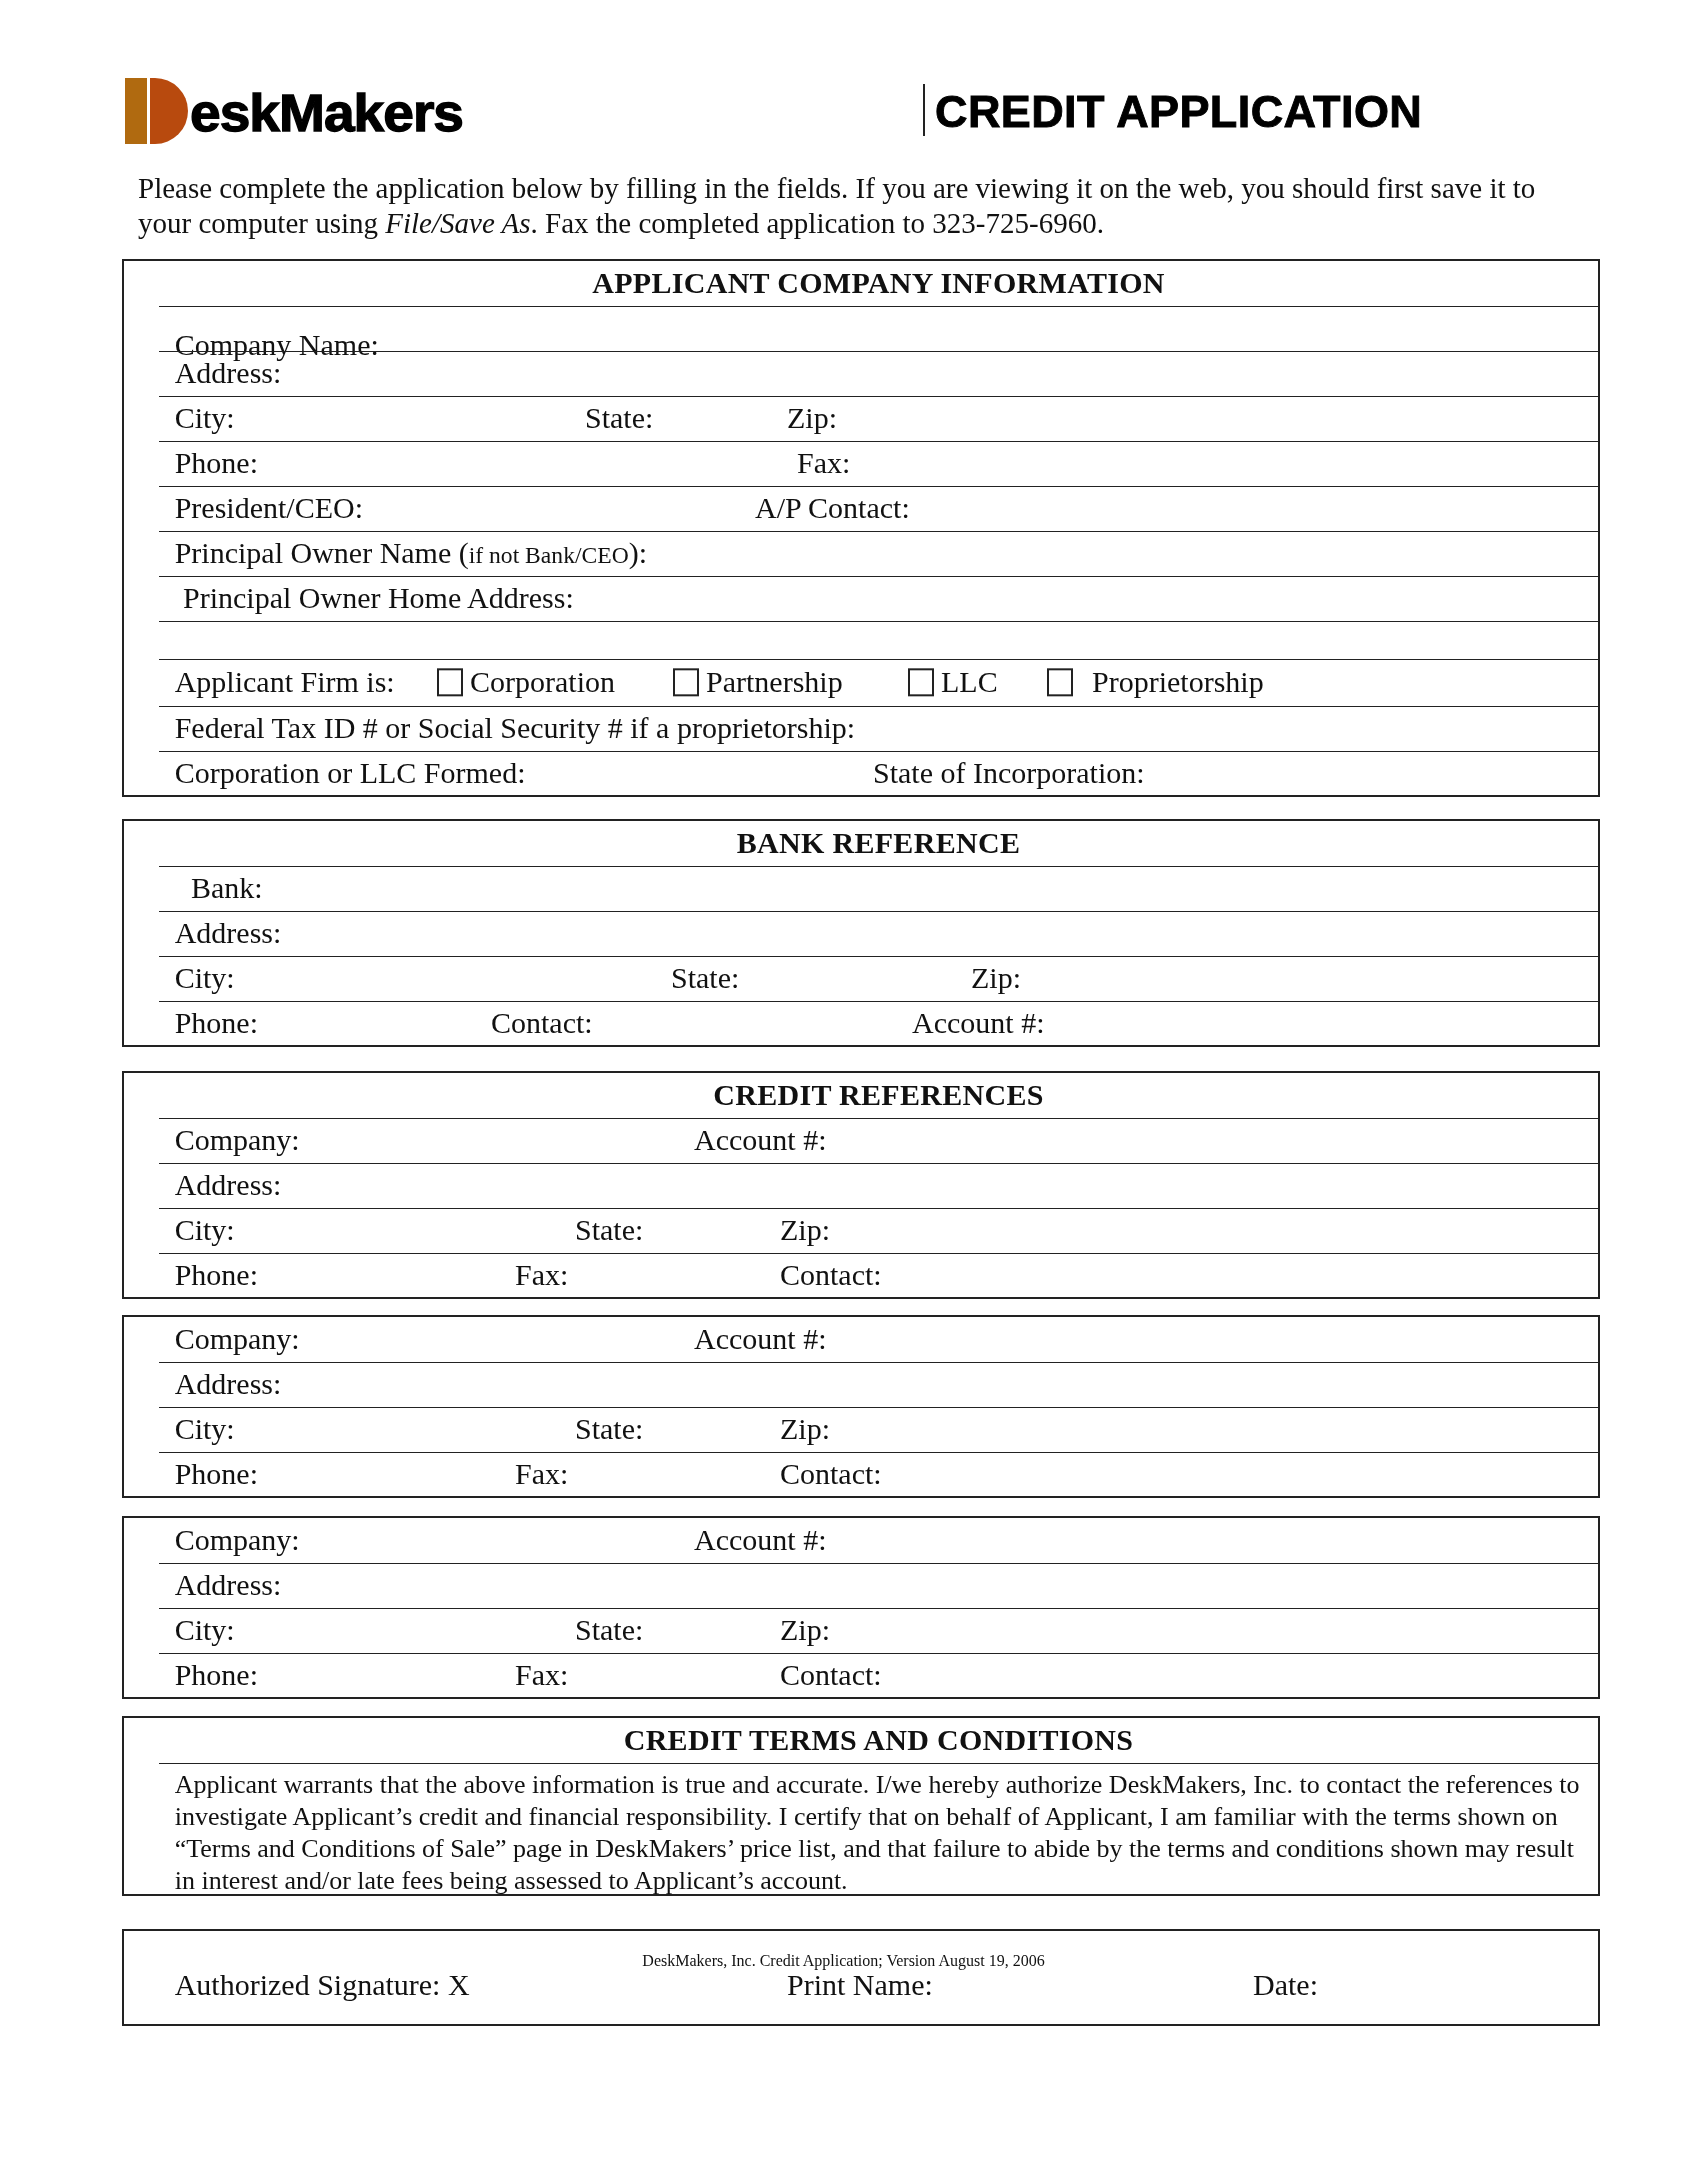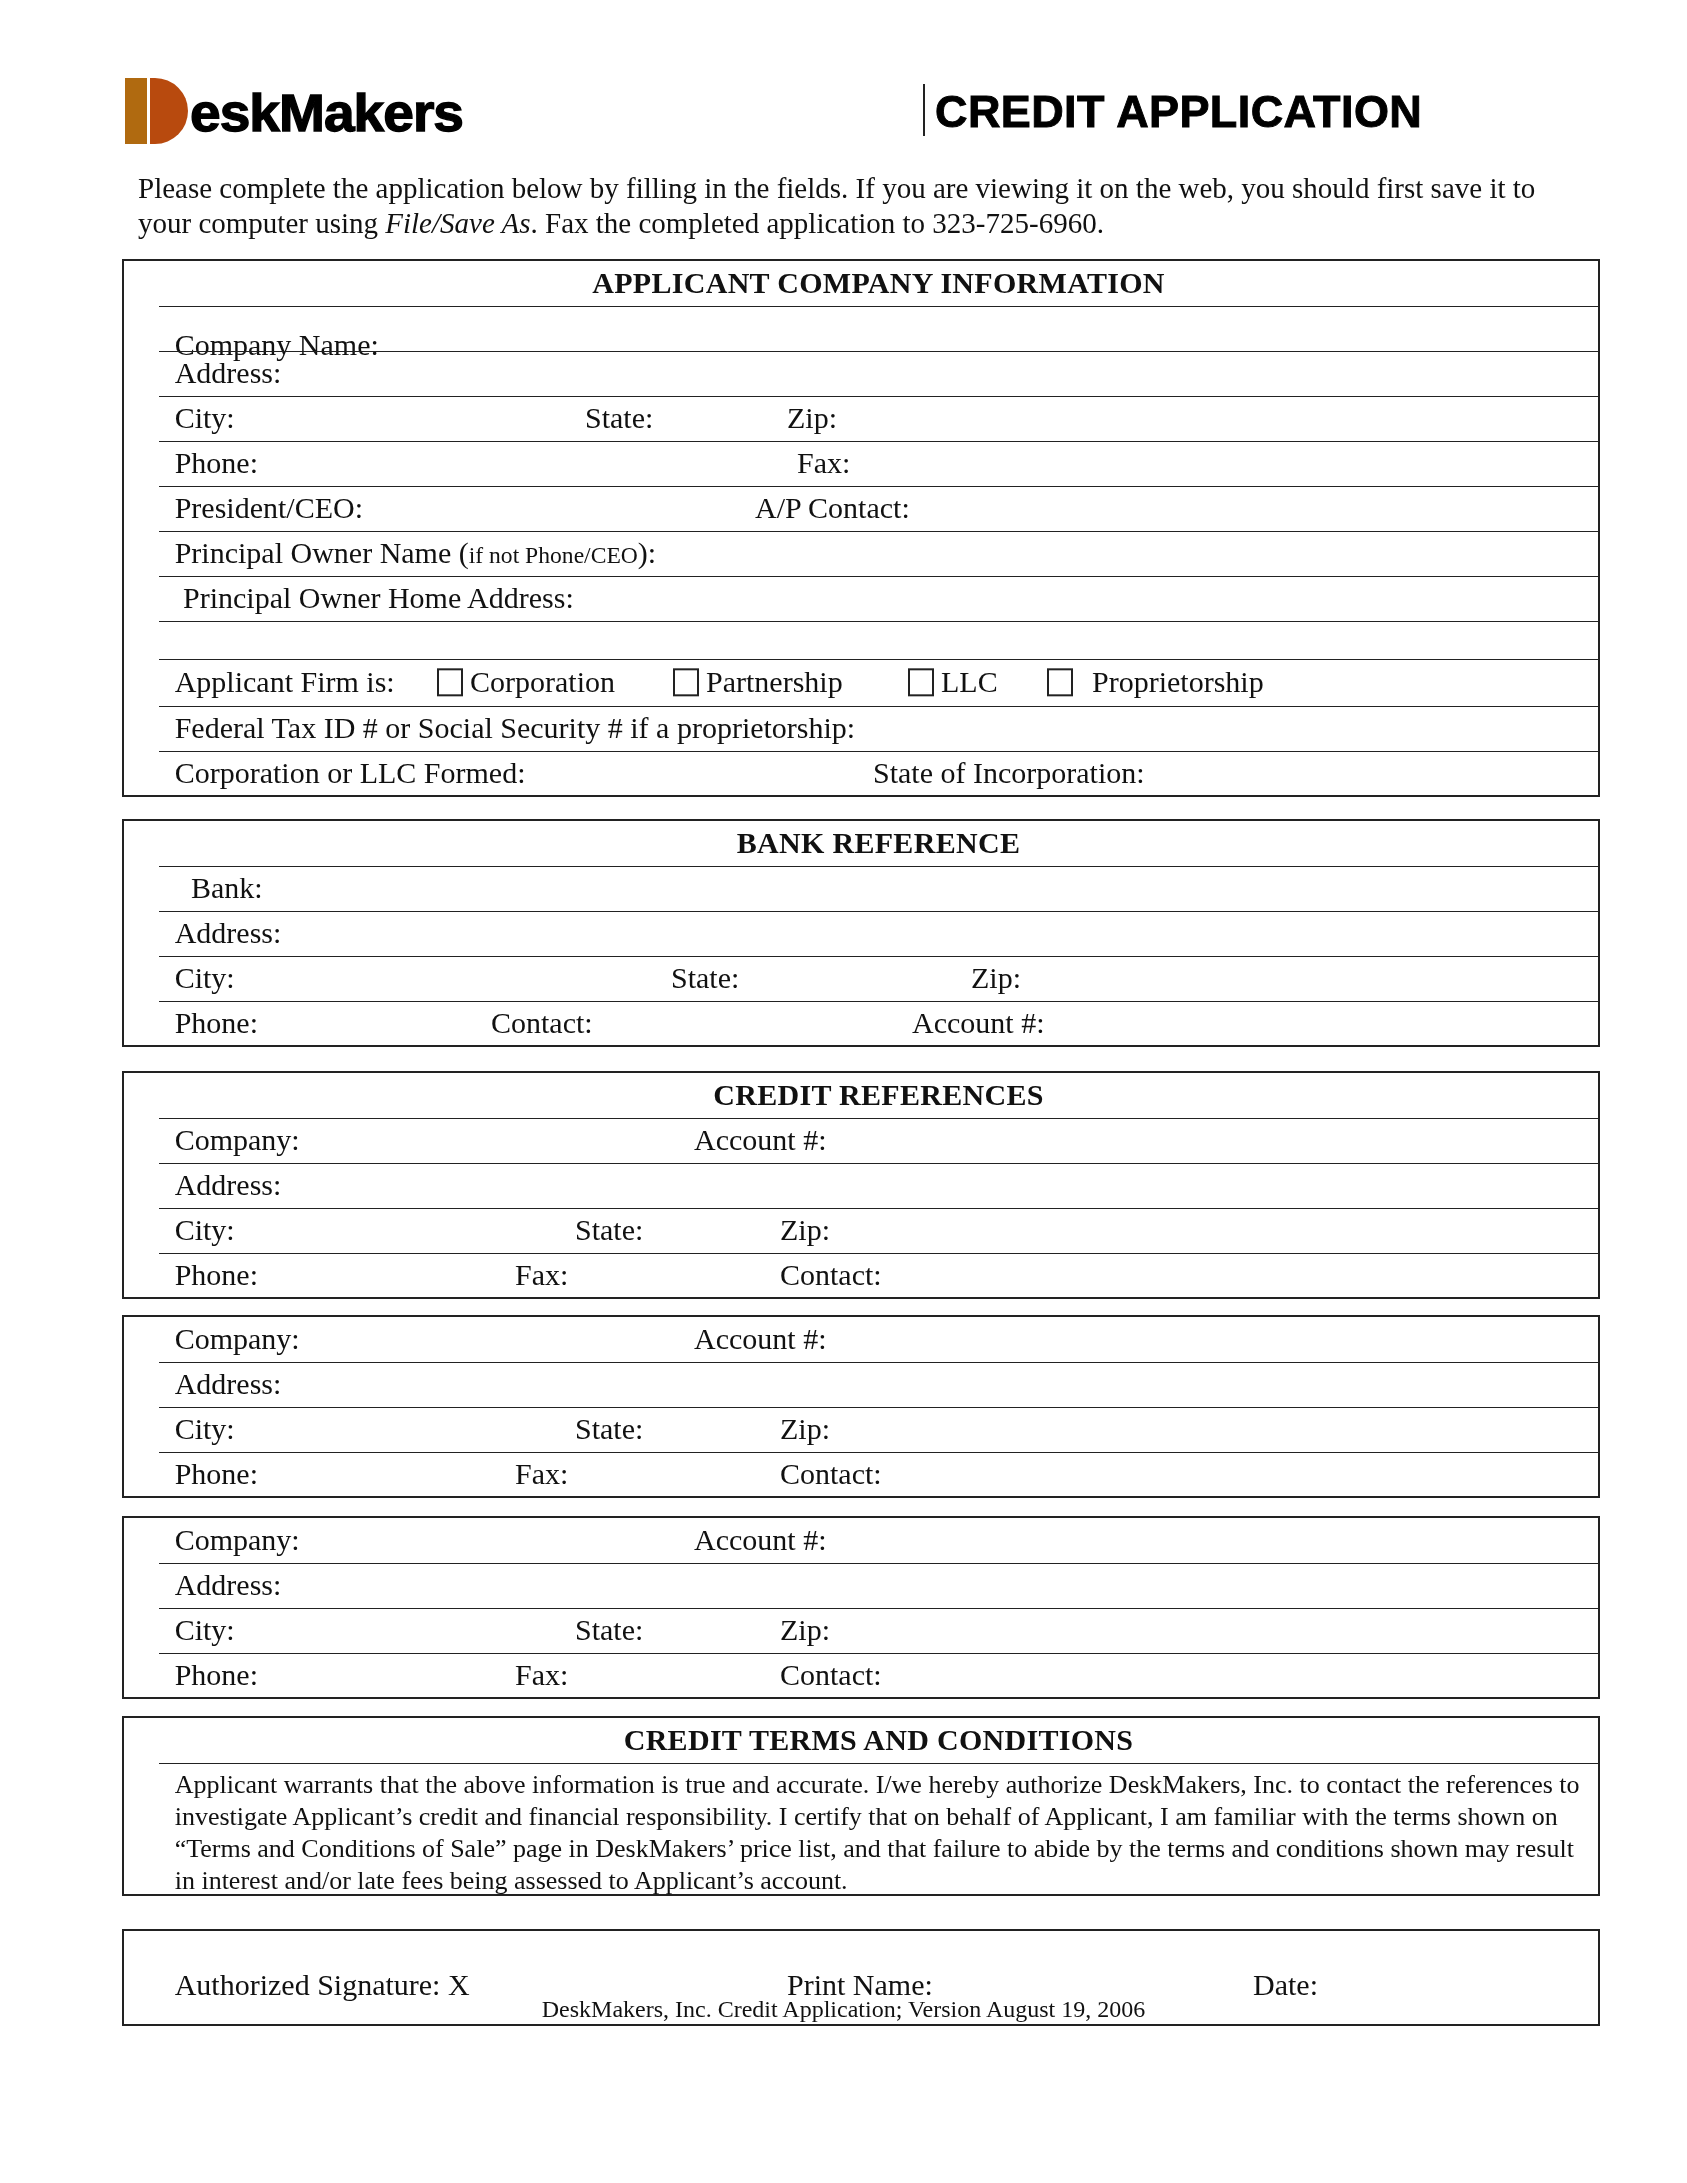--- a/index.html
+++ b/index.html
@@ -33,21 +33,21 @@
   .small { font-size: 23.6px; }
 
   .chk { display: inline-block; width: 26px; height: 28px; border: 2.2px solid #222; vertical-align: -4.4px;
          box-sizing: border-box; margin-right: 7px; }
 
   .terms-body { font-size: 26px; line-height: 32px; padding: 5.2px 15.7px 0 15.7px; box-sizing: border-box; }
 
   .sig-row { position: relative; height: 93px; font-size: 30px; }
   .sig-row .cell { position: absolute; bottom: 22px; white-space: nowrap; }
 
-  .footer { left: 0; width: 1687px; top: 1996px; text-align: center; font-size: 24px; }
+  .footer { left: 0; width: 1687px; top: 1952px; text-align: center; font-size: 16px; }
 </style>
 </head>
 <body>
 
 <div class="abs logo">
   <div class="bar"></div>
   <div class="disc"></div>
   <div class="word">eskMakers</div>
 </div>
 <div class="abs title-rule"></div>
@@ -74,21 +74,21 @@
   </div>
   <div class="row" style="height:45px;">
     <span class="cell" style="left:15.7px;">Phone:</span>
     <span class="cell" style="left:638px;">Fax:</span>
   </div>
   <div class="row" style="height:45px;">
     <span class="cell" style="left:15.7px;">President/CEO:</span>
     <span class="cell" style="left:596px;">A/P Contact:</span>
   </div>
   <div class="row" style="height:45px;">
-    <span class="cell" style="left:15.7px;"><span>Principal Owner Name (</span><span class="small">if not Phone/CEO</span><span>):</span></span>
+    <span class="cell" style="left:15.7px;"><span>Principal Owner Name (</span><span class="small">if not Bank/CEO</span><span>):</span></span>
   </div>
   <div class="row" style="height:45px;">
     <span class="cell" style="left:24px;">Principal Owner Home Address:</span>
   </div>
   <div class="row" style="height:38px;"></div>
   <div class="row" style="height:47px;">
     <span class="cell" style="left:15.7px;">Applicant Firm is:</span>
     <span class="cell" style="left:278px;"><span class="chk"></span><span>Corporation</span></span>
     <span class="cell" style="left:514px;"><span class="chk"></span><span>Partnership</span></span>
     <span class="cell" style="left:749px;"><span class="chk"></span><span>LLC</span></span>

